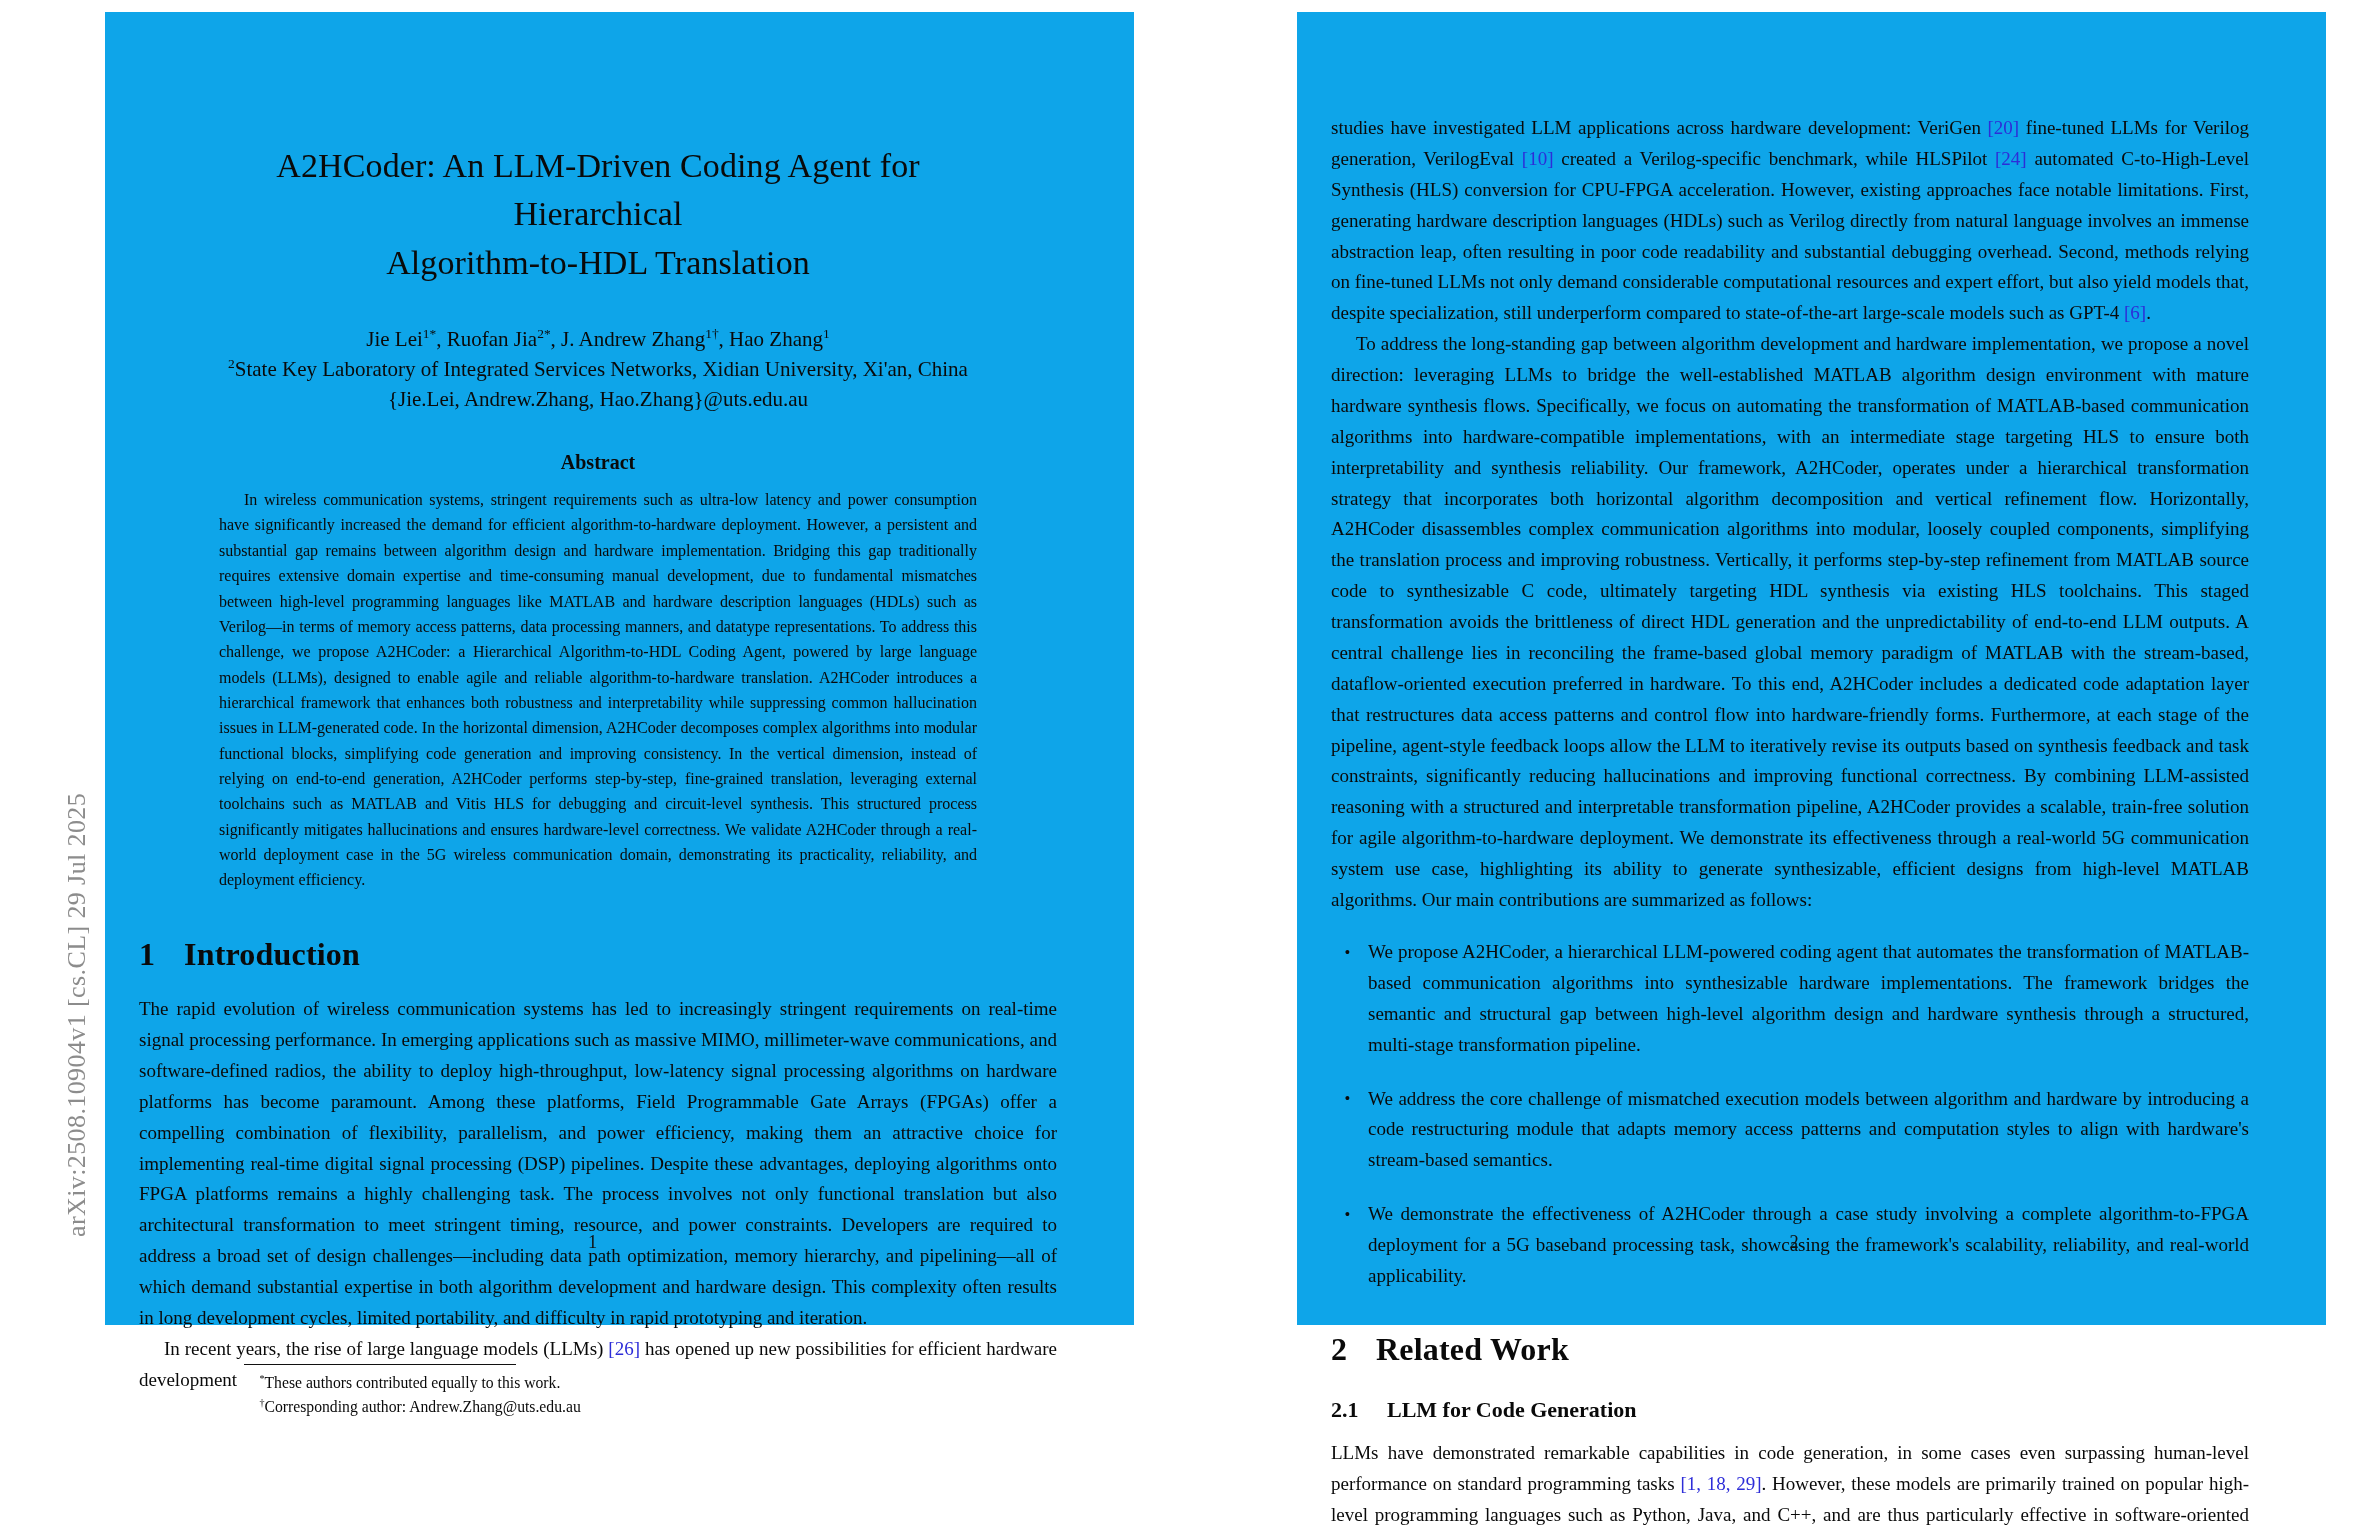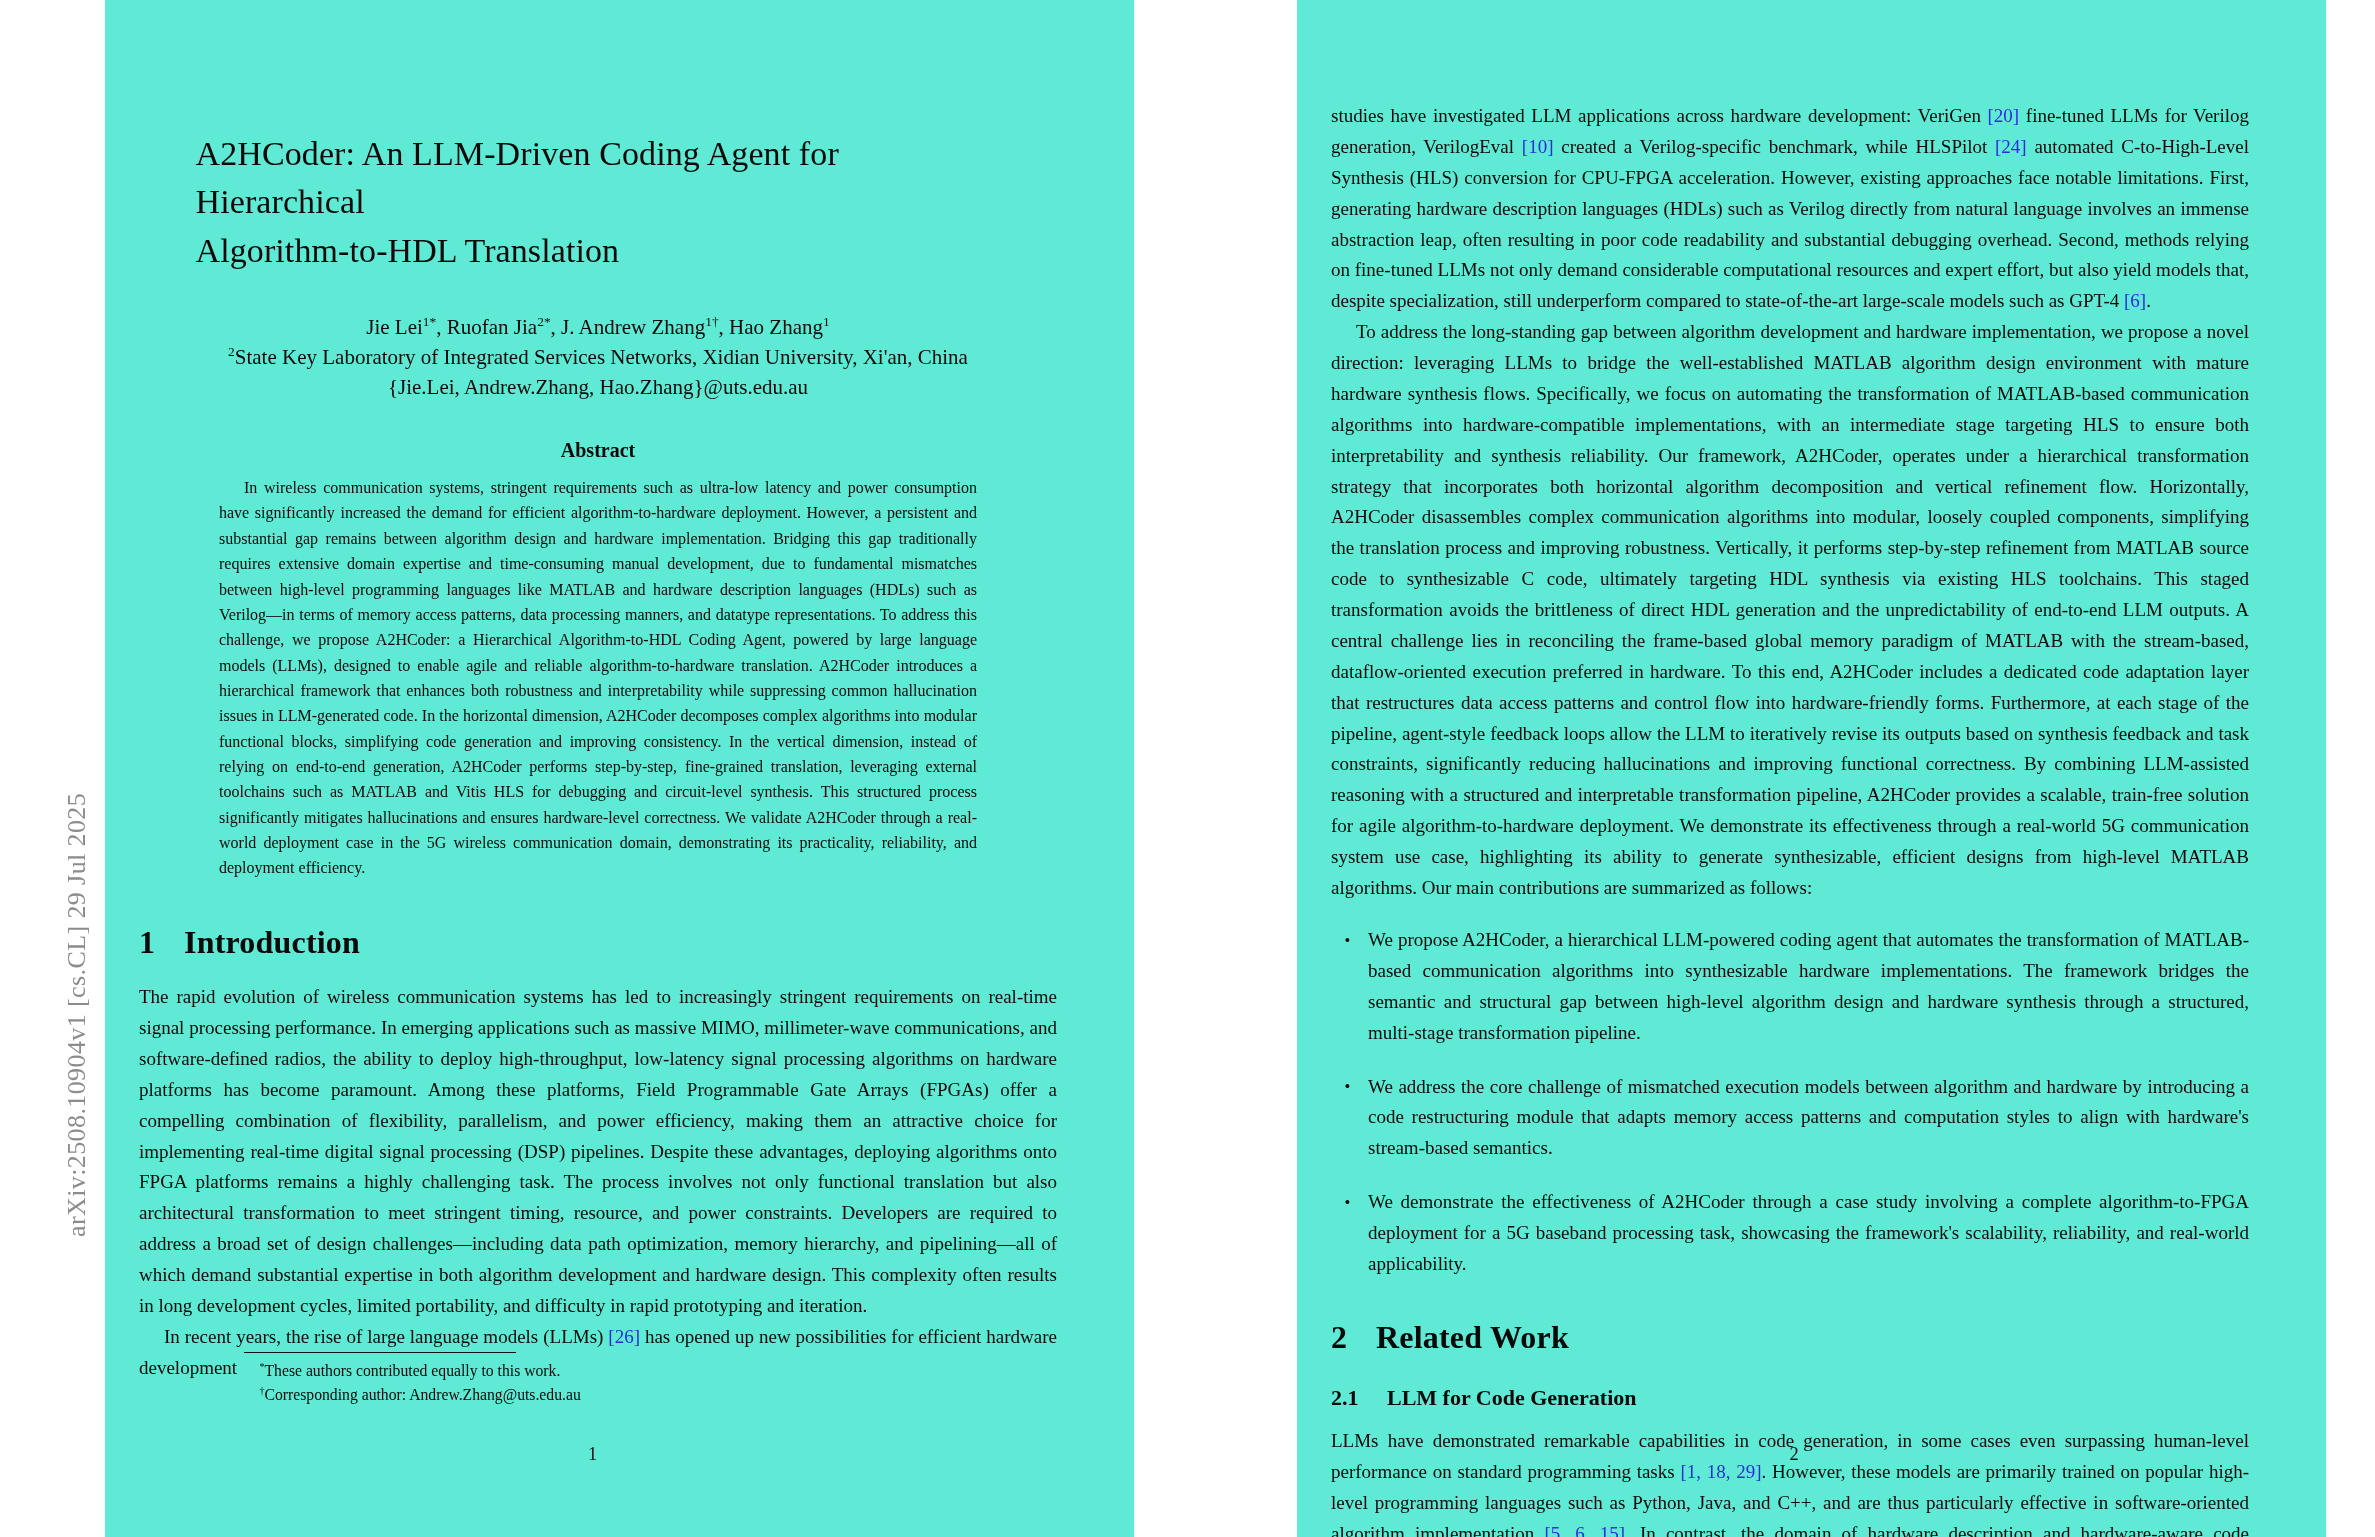--- a/index.html
+++ b/index.html
@@ -35,23 +35,23 @@
     font-family: "Liberation Serif", "DejaVu Serif", serif;
     font-size: 26px;
     letter-spacing: 0.4px;
     color: #8c8c8c;
     white-space: nowrap;
   }
 
   
   .page {
     position: absolute;
-    top: 0;
-    height: 1537px;
-    background: #5eead4;
+    top: 12px;
+    height: 1313px;
+    background: #0ea5e9;
   }
   #page-left  { left: 105px;  width: 1029px; }
   #page-right { left: 1297px; width: 1029px; }
 
   .page-inner {
     position: absolute;
     top: 93px;
     left: 34px;
     width: 918px;
   }
@@ -63,20 +63,21 @@
     width: 1029px;
     text-align: center;
     font-size: 18.4px;
     color: #111;
   }
   #page-left .page-number  { left: -27px; }
   #page-right .page-number { left: -17.5px; }
 
   
   #title-block {
+    text-align: center;
     margin-top: 37px;
   }
   .paper-title {
     font-size: 34px;
     line-height: 1.42;
     font-weight: normal;
     margin: 0 auto;
     width: 805px;
     letter-spacing: 0.1px;
   }

